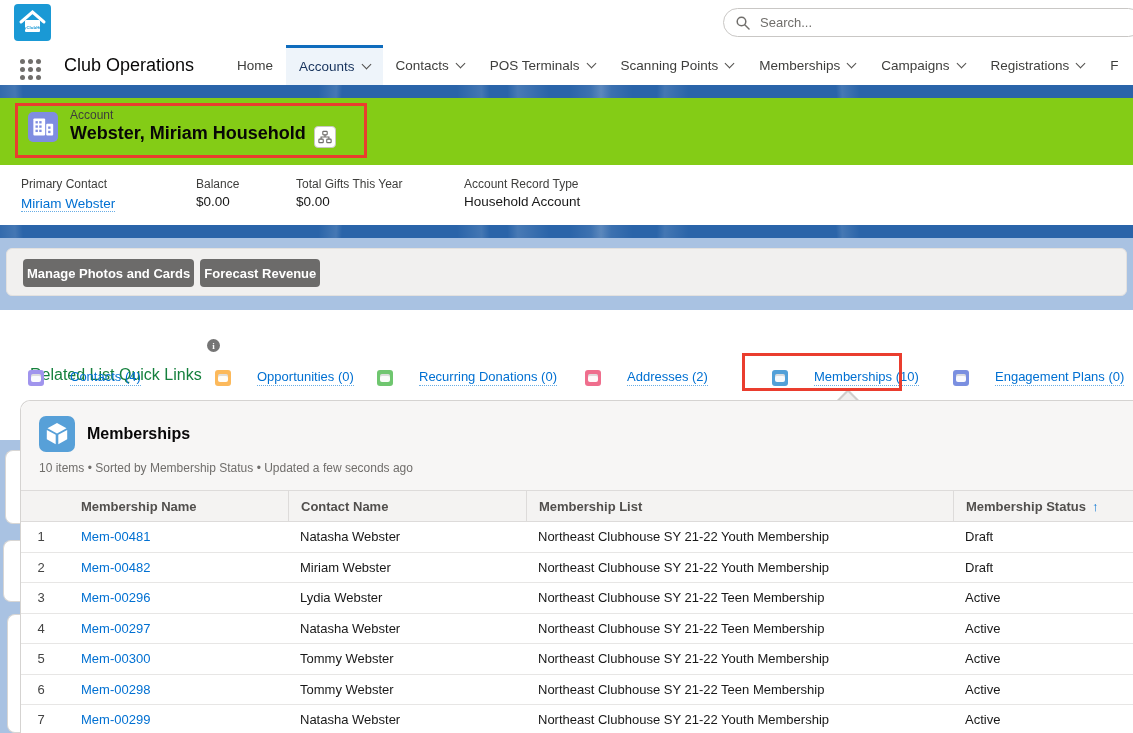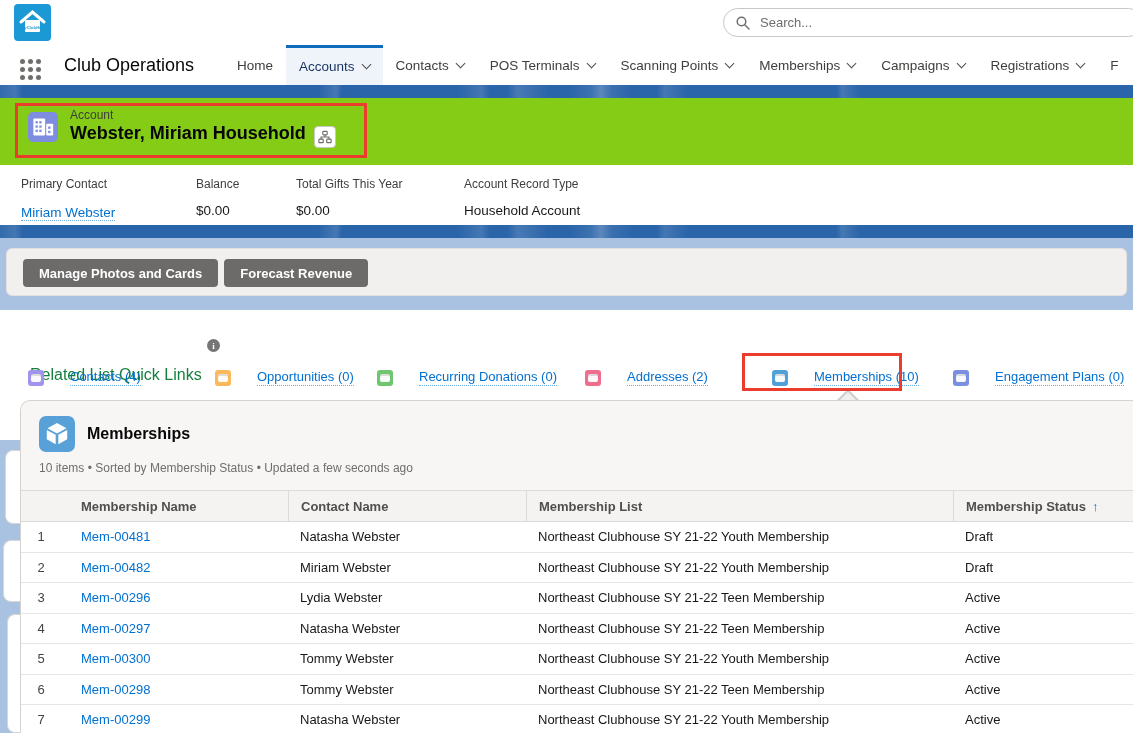--- a/index.html
+++ b/index.html
@@ -43,28 +43,28 @@
   .acct-card{position:absolute;left:0;top:98px;width:1133px;height:67px;background:#84cc16;}
   .acct-icon{position:absolute;left:28px;top:14px;width:30px;height:30px;border-radius:5px;background:#7f8de1;}
   .entity-label{position:absolute;left:70px;top:10px;font-size:12px;color:#3e3e3c;}
   .record-title{position:absolute;left:70px;top:25px;font-size:18px;font-weight:bold;color:#080707;}
   .hier-btn{position:absolute;left:314px;top:28px;width:22px;height:22px;border:1px solid #c9c7c5;border-radius:4px;
             background:#fff;display:flex;align-items:center;justify-content:center;cursor:pointer;}
 
   
   .fields{position:absolute;left:0;top:165px;width:1133px;height:60px;background:#fff;}
   .field{position:absolute;top:12px;}
-  .flabel{font-size:12px;color:#3e3e3c;margin-bottom:12px;}
+  .flabel{font-size:12px;color:#3e3e3c;margin-bottom:3px;}
   .fvalue{font-size:13.5px;color:#181818;}
   .fvalue.linkv{color:#0070d2;border-bottom:1px dotted rgba(1,118,211,.6);display:inline-block;cursor:pointer;}
 
   
   .actions-card{position:absolute;left:6px;top:248px;width:1121px;height:48px;background:#f1f0ef;
                 border:1px solid #e3e1df;border-radius:6px;}
-  .abtn{position:relative;margin:10px 0 0 16px;height:28px;padding:0 16px;background:#6c6b6a;color:#fff;
+  .abtn{position:relative;margin:10px 0 0 16px;height:28px;padding:0 4px;background:#6c6b6a;color:#fff;
         border:none;border-radius:4px;font-size:13px;font-weight:600;font-family:inherit;cursor:pointer;margin-right:-10px;}
   .abtn + .abtn{margin-left:16px;}
 
   
   .related-card{position:absolute;left:0;top:310px;width:1133px;height:130px;background:#fff;}
   .rl-title{position:absolute;left:30px;top:24px;font-size:16px;color:#15803d;margin-top:32px;}
   .info-icon{position:absolute;left:207px;top:29px;width:13px;height:13px;border-radius:50%;background:#757575;
              display:flex;align-items:center;justify-content:center;cursor:pointer;}
   .info-icon::after{content:'i';color:#fff;font-size:9px;font-family:"Liberation Serif",serif;font-weight:bold;}
   .qlink{position:absolute;top:59px;display:flex;align-items:center;gap:26px;cursor:pointer;}

